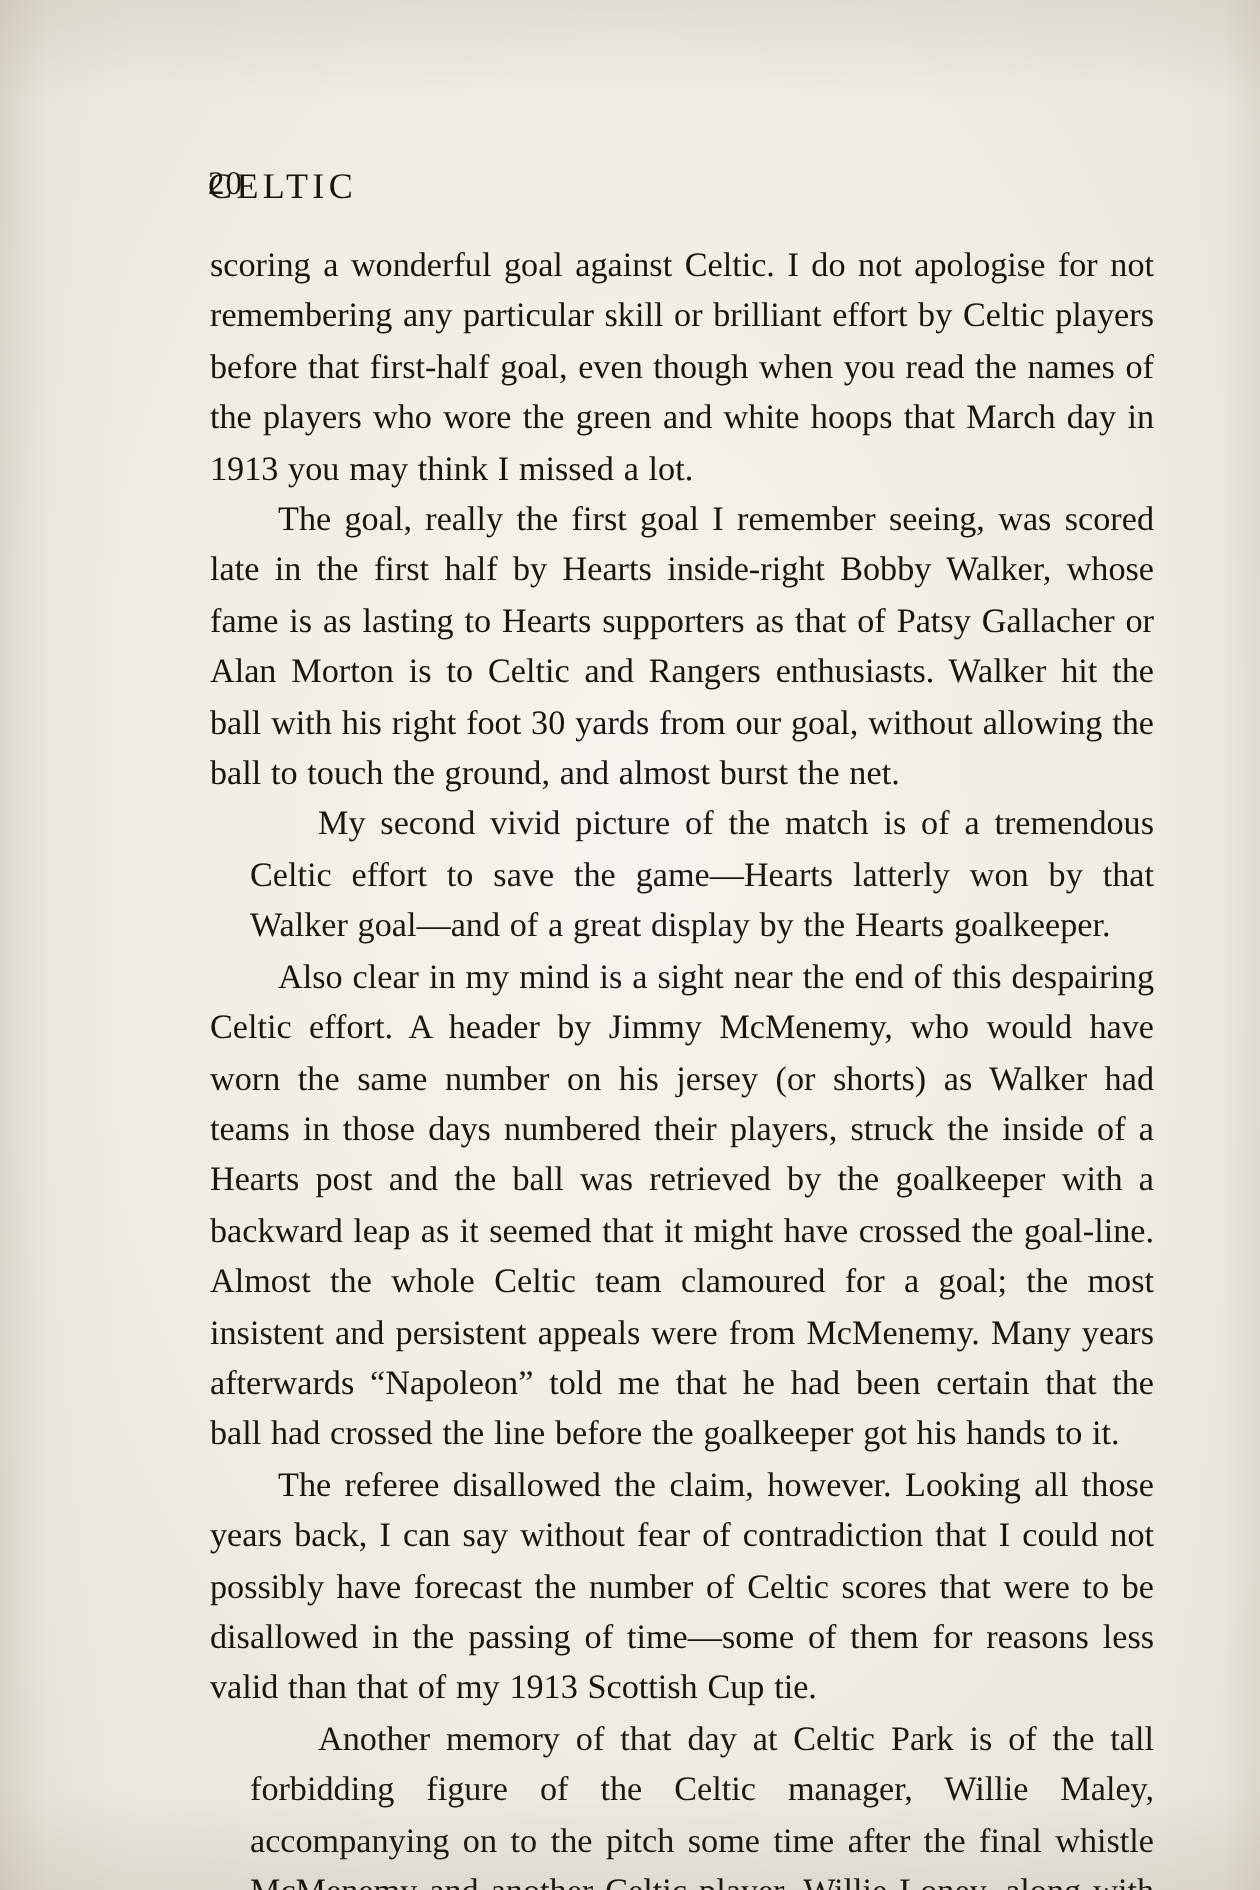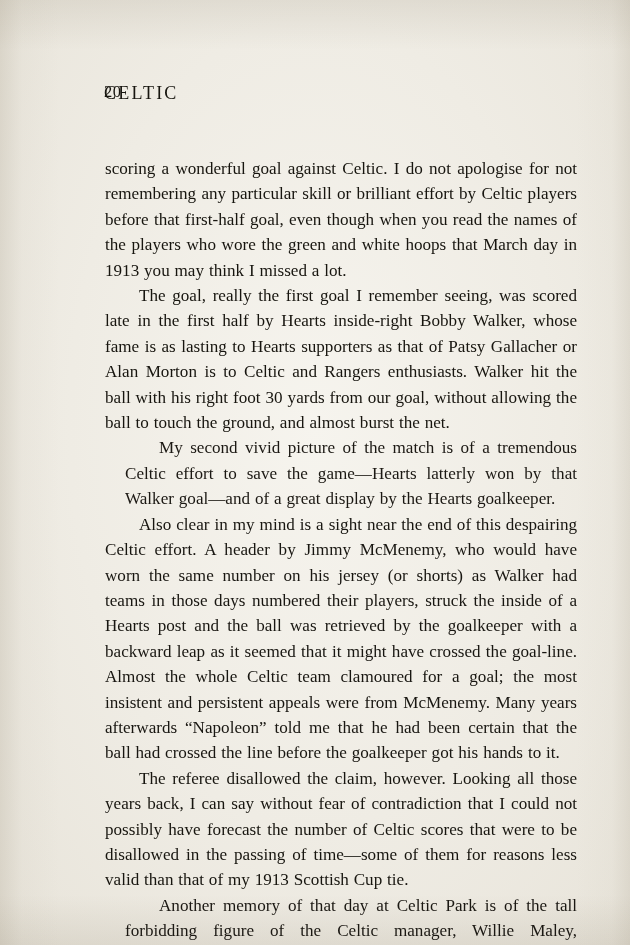--- a/index.html
+++ b/index.html
@@ -75,21 +75,20 @@
     font-size: 17.1px;
     line-height: 25.4px;
     text-align: justify;
     text-indent: 34px;
     color: #17150f;
     word-spacing: 0.6px;
     -webkit-font-smoothing: antialiased;
   }
   .body-text p.no-indent {
     text-indent: 0;
-    margin-top: 36px;
   }
   
   .body-text p:nth-child(3n) { color: #1b1813; margin-left: 20px; }
   .body-text p:nth-child(4n) { color: #181611; }
 </style>
 </head>
 <body>
 
 <div class="page">
   <div class="content">

